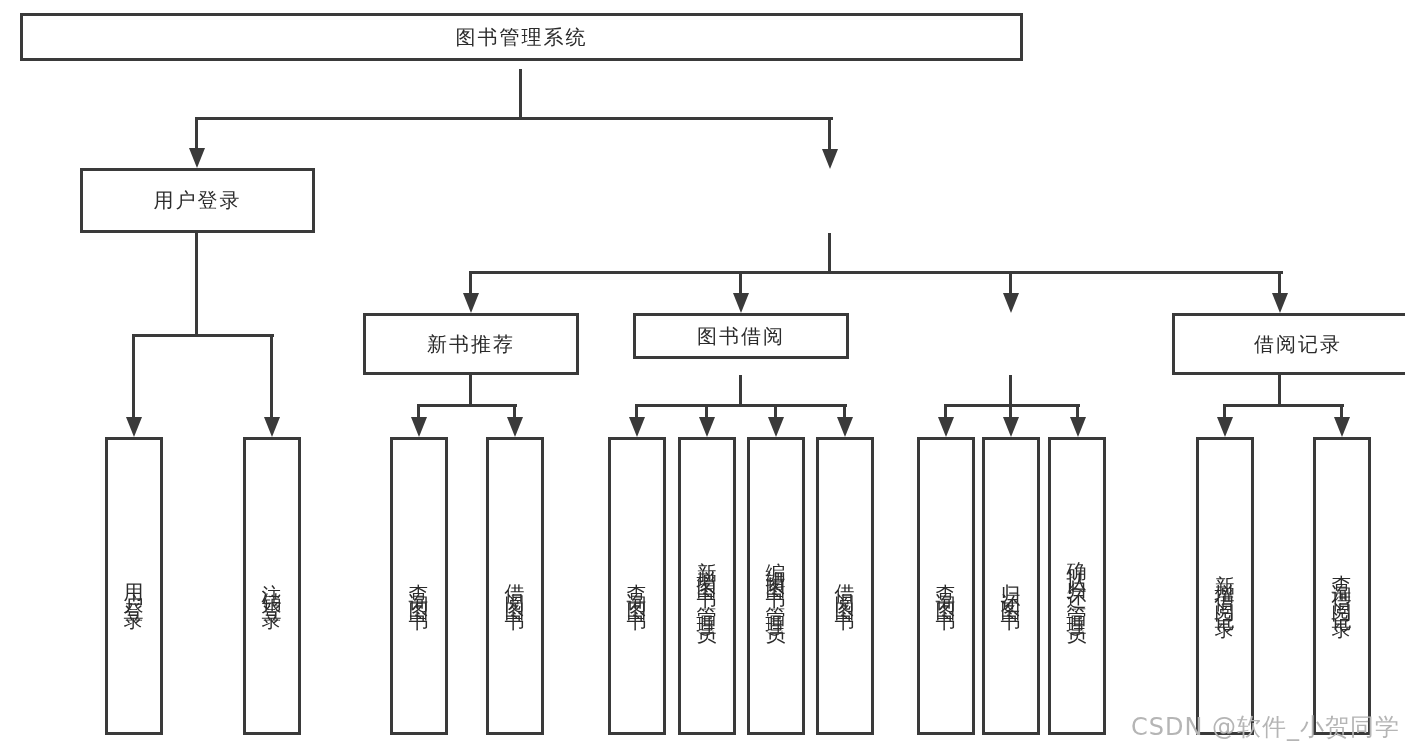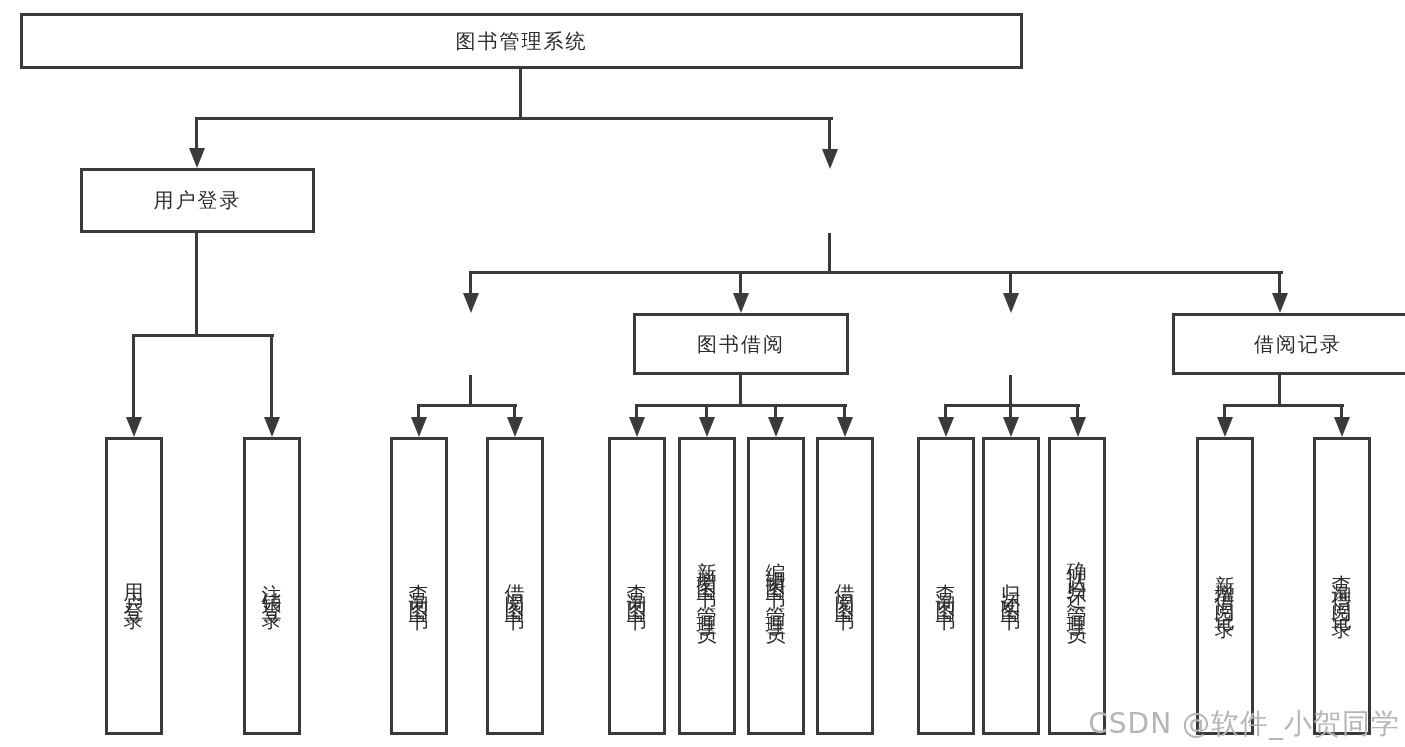--- a/index.html
+++ b/index.html
@@ -22,21 +22,21 @@
     white-space:nowrap; color:var(--text);
   }
   .line { position:absolute; background:var(--line); }
   .arr {
     position:absolute; width:0; height:0;
     border-left:8px solid transparent; border-right:8px solid transparent;
     border-top:20px solid var(--line);
   }
   .watermark {
     position:absolute; right:5px; bottom:4px; z-index:5;
-    font-size:28px; letter-spacing:1px; color:var(--wm);
+    font-size:24px; letter-spacing:1px; color:var(--wm);
   }
 </style>
 </head>
 <body>
 
 <div class="canvas">
 
   <div class="line" style="left:519px;top:69px;width:3px;height:51px"></div>
   <div class="line" style="left:195px;top:117px;width:638px;height:3px"></div>
   <div class="line" style="left:195px;top:117px;width:3px;height:33px"></div>
@@ -89,29 +89,32 @@
   <div class="line" style="left:1076px;top:404px;width:3px;height:15px"></div>
   <div class="arr" style="left:1070px;top:417px"></div>
 
   <div class="line" style="left:1278px;top:375px;width:3px;height:32px"></div>
   <div class="line" style="left:1223px;top:404px;width:121px;height:3px"></div>
   <div class="line" style="left:1223px;top:404px;width:3px;height:15px"></div>
   <div class="arr" style="left:1217px;top:417px"></div>
   <div class="line" style="left:1340px;top:404px;width:3px;height:15px"></div>
   <div class="arr" style="left:1334px;top:417px"></div>
 
-  <div class="node h" style="left:20px;top:13px;width:1003px;height:56px">
+  <div class="node h" style="left:20px;top:13px;width:1003px;height:48px">
     <span class="lbl">图书管理系统</span>
   </div>
 
   <div class="node h" style="left:80px;top:168px;width:235px;height:65px">
     <span class="lbl">用户登录</span>
   </div>
 
-  <div class="node h" style="left:633px;top:313px;width:216px;height:62px">
+  <div class="node h" style="left:363px;top:313px;width:216px;height:62px">
+    <span class="lbl">新书推荐</span>
+  </div>
+  <div class="node h" style="left:633px;top:313px;width:216px;height:46px">
     <span class="lbl">图书借阅</span>
   </div>
   <div class="node h" style="left:1172px;top:313px;width:252px;height:62px">
     <span class="lbl">借阅记录</span>
   </div>
 
   <div class="node v" style="left:105px">
     <span class="lbl">用户登录</span>
   </div>
   <div class="node v" style="left:243px">

